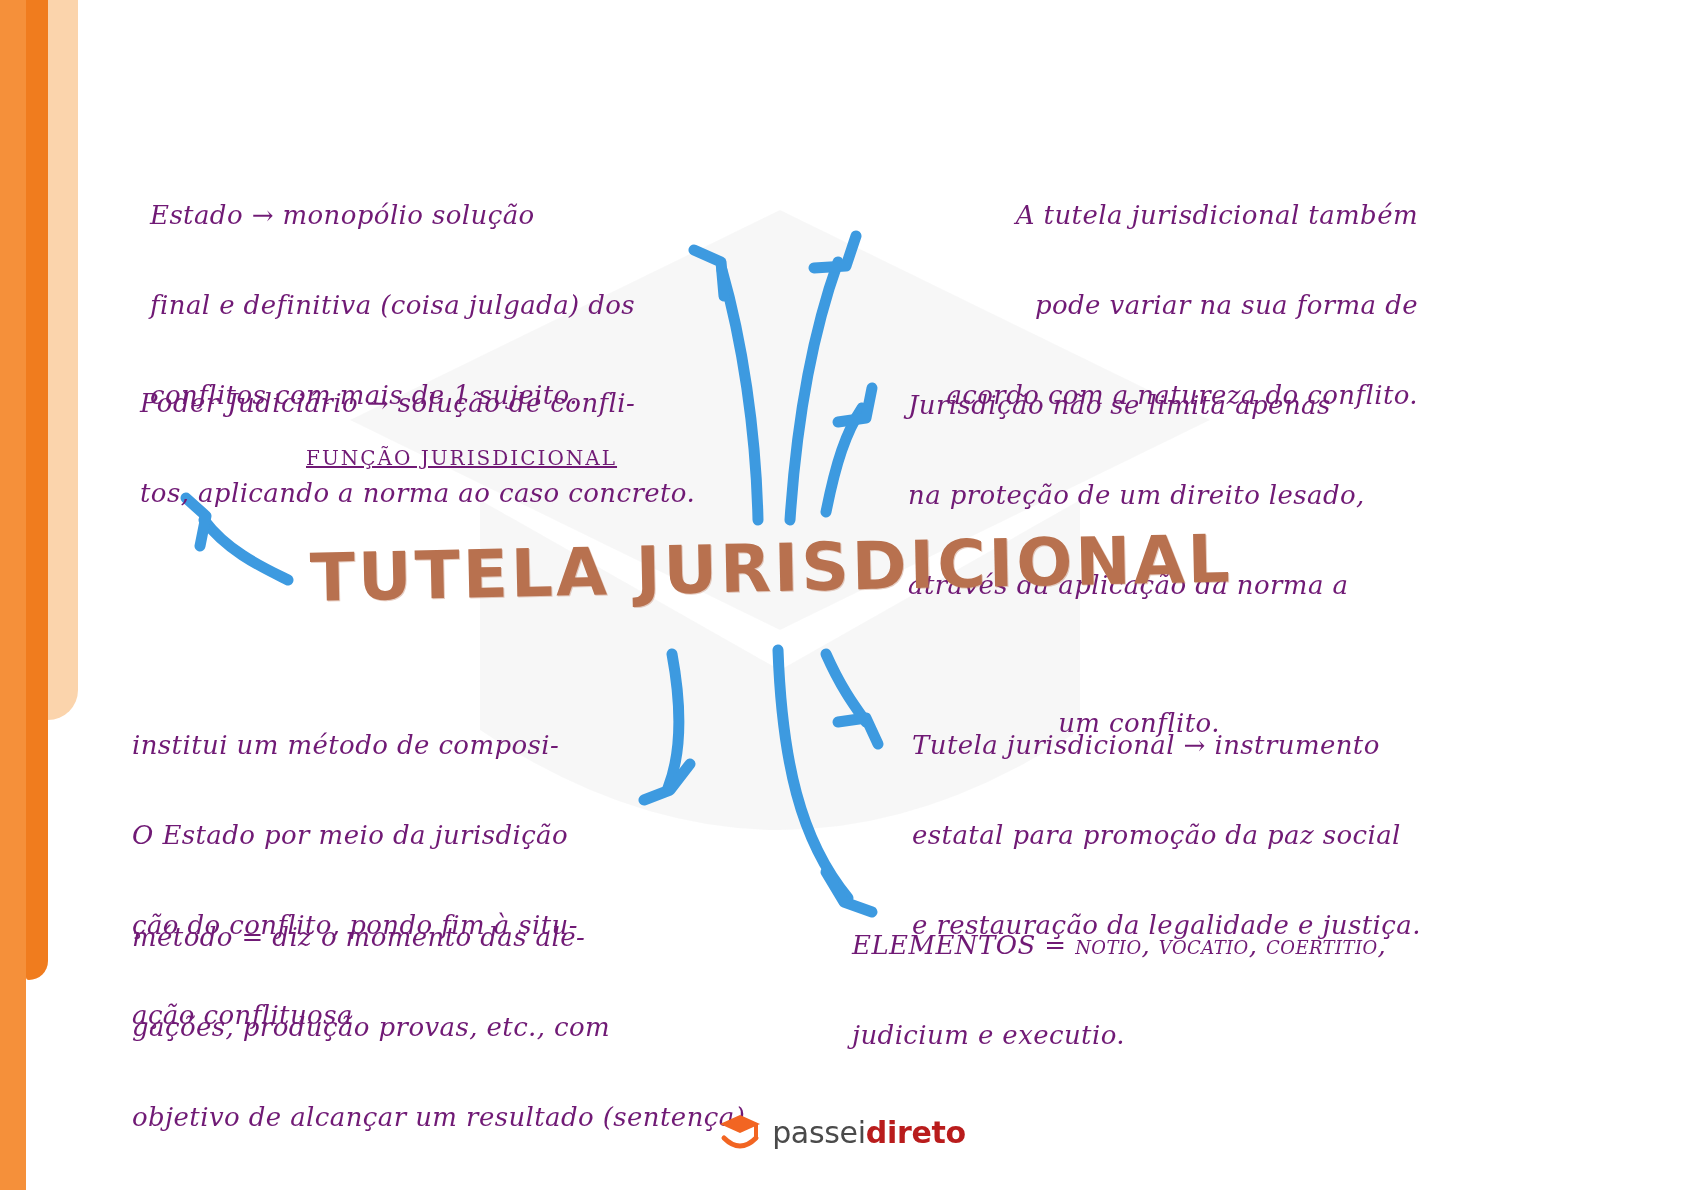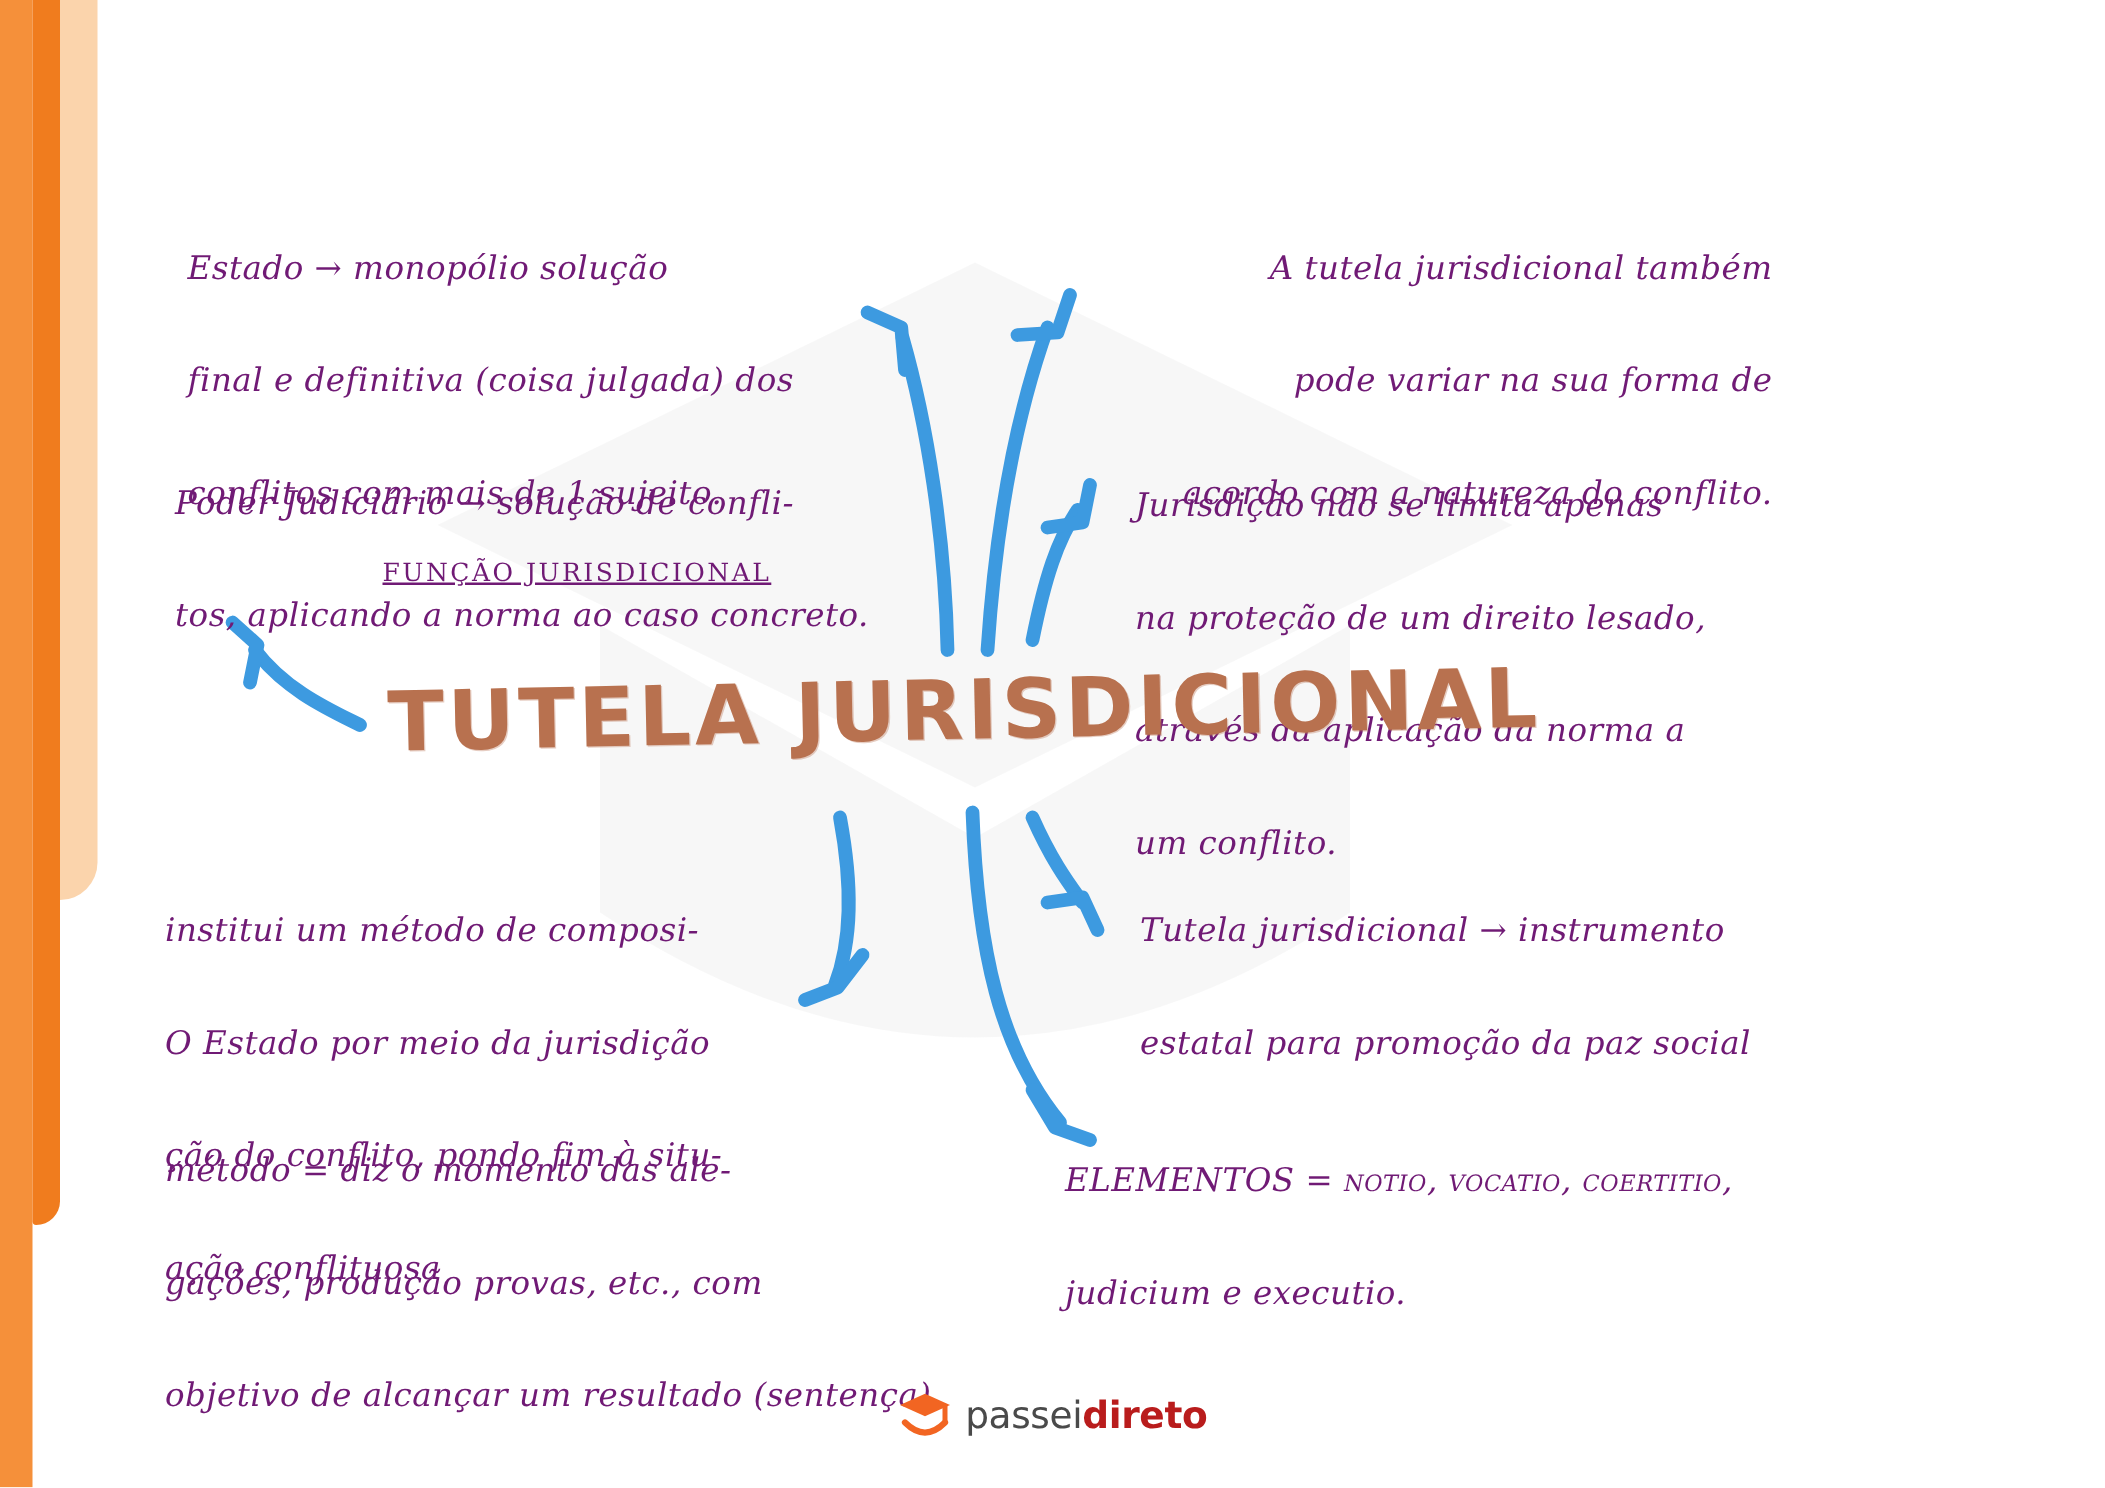--- a/index.html
+++ b/index.html
@@ -80,21 +80,21 @@
     font-size: 20px;
     text-decoration: underline;
   }
 
   
   #note-estado      { left: 150px;  top: 148px;  width: 560px; }
   #note-poder       { left: 140px;  top: 336px;  width: 600px; }
   #note-funcao      { left: 306px;  top: 436px;  width: 420px; }
   #note-tutela-var  { left: 888px;  top: 148px;  width: 530px; text-align: right; }
   #note-jurisdicao  { left: 908px;  top: 338px;  width: 520px; text-align: left; }
-  #note-jurisdicao .last { display:block; text-align: left; padding-right: 58px; }
+  #note-jurisdicao .last { display:block; text-align: center; padding-right: 58px; margin-top: 48px; }
   #note-estado-meio { left: 132px;  top: 678px;  width: 680px; }
   #note-metodo      { left: 132px;  top: 870px;  width: 690px; }
   #note-tutela-inst { left: 912px;  top: 678px;  width: 530px; }
   #note-elementos   { left: 852px;  top: 878px;  width: 540px; }
 
   
   #title {
     position: absolute;
     left: 310px;
     top: 530px;
@@ -213,20 +213,21 @@
 
   <div class="hand" id="note-metodo">
     <span class="ln">método = diz o momento das ale-</span>
     <span class="ln">gações, produção provas, etc., com</span>
     <span class="ln">objetivo de alcançar um resultado (sentença).</span>
   </div>
 
   <div class="hand" id="note-tutela-inst">
     <span class="ln">Tutela jurisdicional → instrumento</span>
     <span class="ln">estatal para promoção da paz social</span>
+    <span class="ln">e restauração da legalidade e justiça.</span>
   </div>
 
   <div class="hand" id="note-elementos">
     <span class="ln caps-inline" style="font-variant:small-caps;">ELEMENTOS = notio, vocatio, coertitio,</span>
     <span class="ln">judicium e executio.</span>
   </div>
 
   <div id="title">TUTELA JURISDICIONAL</div>
 
   <div id="footer">

